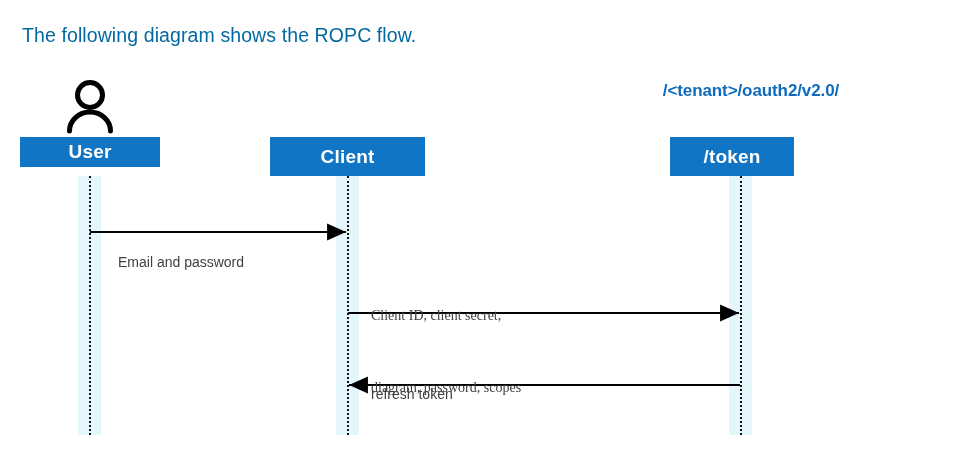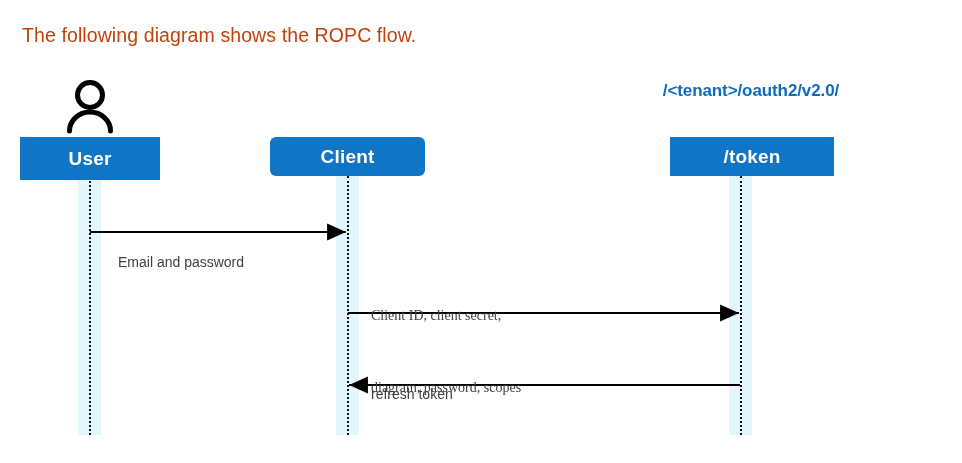--- a/index.html
+++ b/index.html
@@ -14,21 +14,21 @@
     font-family: "Liberation Sans", sans-serif;
     color: #1a1a1a;
     overflow: hidden;
   }
   .caption {
     position: absolute;
     left: 22px;
     top: 22px;
     font-size: 19.5px;
     line-height: 26px;
-    color: #c2410c;
+    color: #0369a1;
     letter-spacing: 0.1px;
     white-space: nowrap;
   }
   .diagram {
     position: absolute;
     left: 0;
     top: 0;
     width: 962px;
     height: 463px;
   }
@@ -102,27 +102,27 @@
     <svg width="58" height="56" viewBox="0 0 58 56" xmlns="http://www.w3.org/2000/svg">
       <circle cx="29" cy="17" r="12.5" fill="none" stroke="#000000" stroke-width="5"></circle>
       <path d="M8.5 53 A20.5 19 0 0 1 49.5 53" fill="none" stroke="#000000" stroke-width="5" stroke-linecap="round"></path>
     </svg>
   </div>
 
   <div class="endpoint-url" style="left:540px; top:80px; width:422px;">
     <div>/&lt;tenant&gt;/oauth2/v2.0/</div>
   </div>
 
-  <div class="actor-box" style="left:20px; top:137px; width:140px; height:43px;">
+  <div class="actor-box" style="left:20px; top:137px; width:140px; height:30px;">
     <span>User</span>
   </div>
-  <div class="actor-box" style="left:270px; top:137px; width:155px; height:39px;border-radius:6px;">
+  <div class="actor-box" style="left:270px; top:137px; width:155px; height:39px;">
     <span>Client</span>
   </div>
-  <div class="actor-box" style="left:670px; top:137px; width:164px; height:39px;">
+  <div class="actor-box" style="left:670px; top:137px; width:124px; height:39px;">
     <span>/token</span>
   </div>
 
   <svg class="arrow-layer" width="962" height="463" xmlns="http://www.w3.org/2000/svg">
     <defs>
       <marker id="arrowhead-right" markerWidth="9" markerHeight="9" refX="8.6" refY="4.5" orient="auto" markerUnits="strokeWidth">
         <path d="M0,0.6 L8.6,4.5 L0,8.4 z" fill="#000000"></path>
       </marker>
       <marker id="arrowhead-left" markerWidth="9" markerHeight="9" refX="8.6" refY="4.5" orient="auto" markerUnits="strokeWidth">
         <path d="M0,0.6 L8.6,4.5 L0,8.4 z" fill="#000000"></path>

